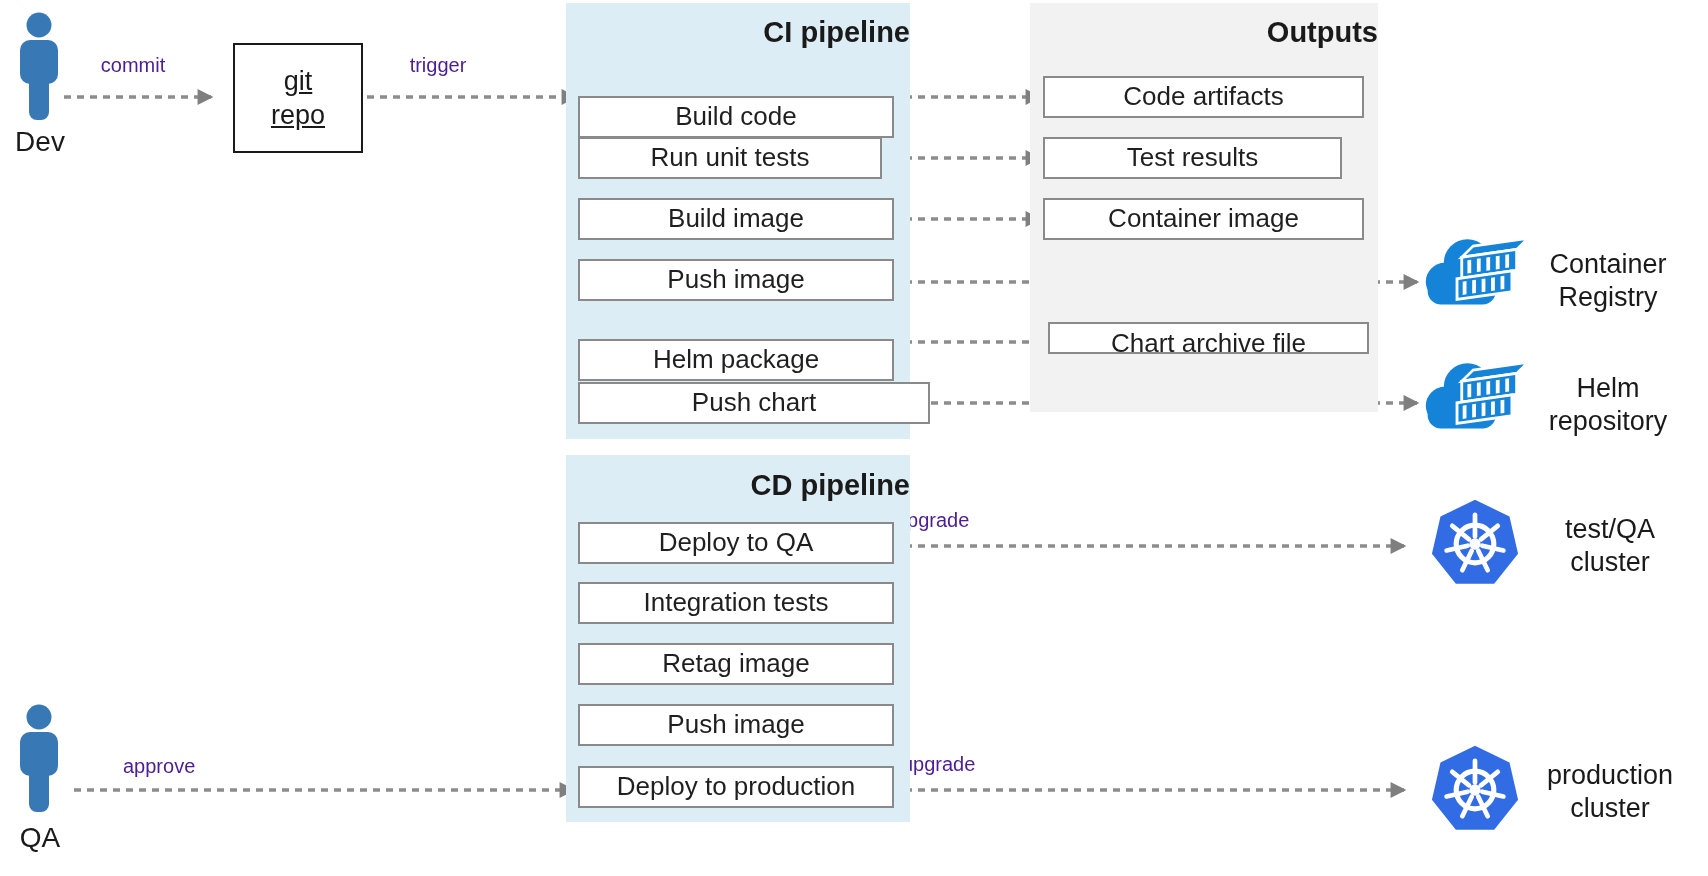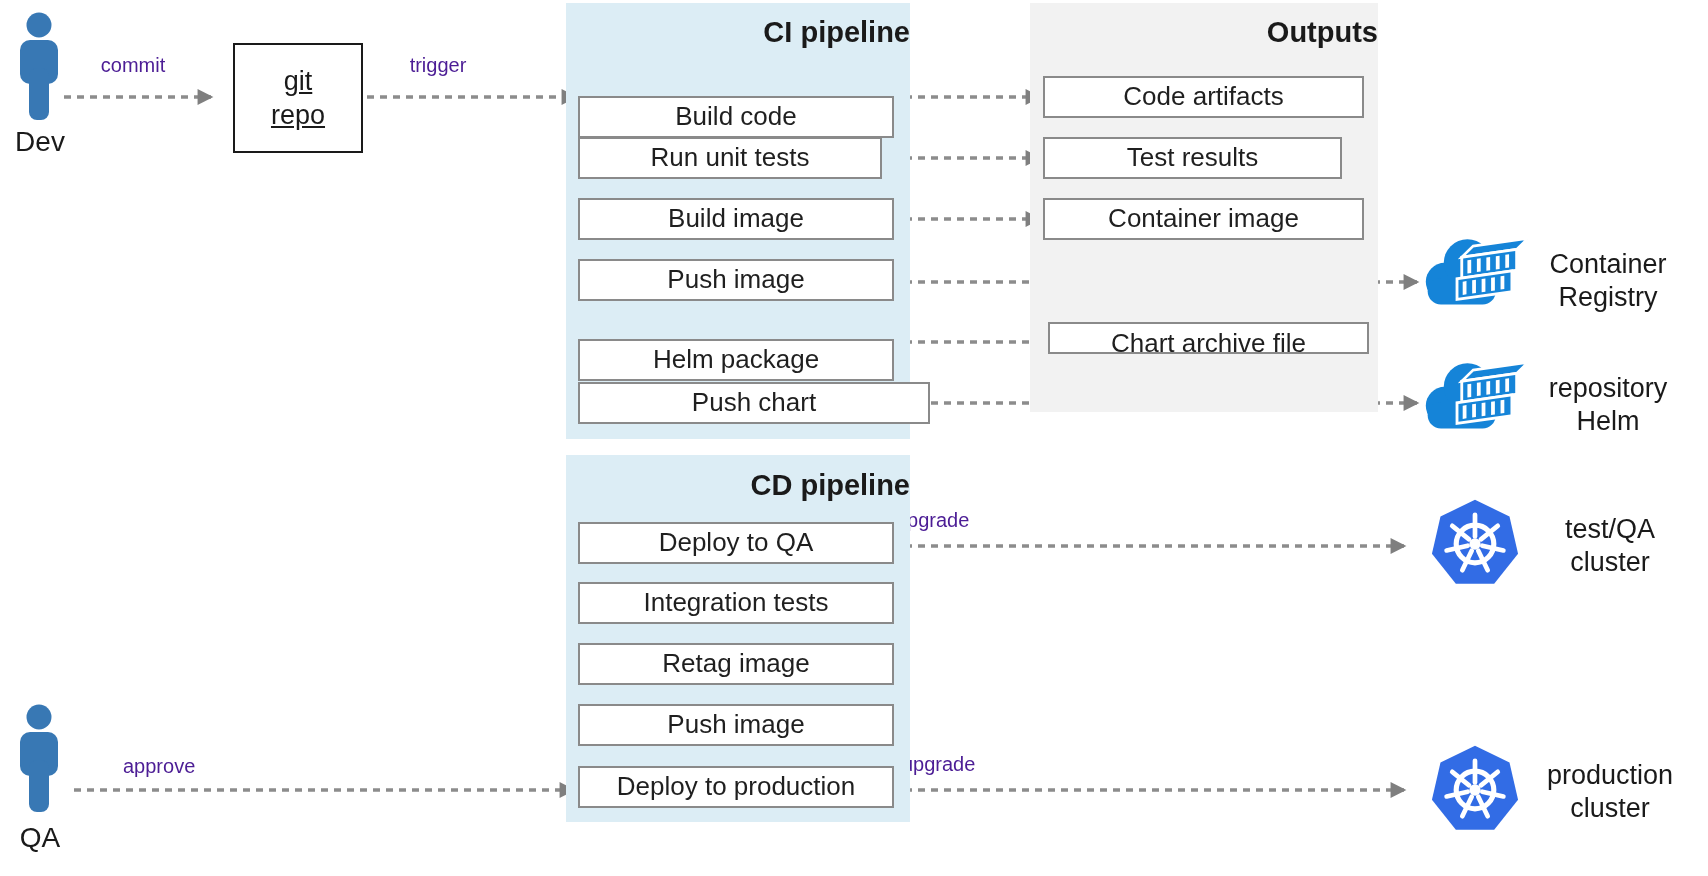--- a/index.html
+++ b/index.html
@@ -157,22 +157,22 @@
       <g fill="#ffffff">
         <rect x="1" y="30" width="4" height="14"></rect>
           <rect x="11" y="30" width="4" height="14"></rect>
         <rect x="21" y="30" width="4" height="14"></rect>
           <rect x="31" y="30" width="4" height="14"></rect>
         <rect x="41" y="30" width="4" height="14"></rect>
       </g>
     </g>
   </svg>
   <div class="side-label" style="left:1513px;top:372px;width:190px;">
+    <div>Helm</div>
     <div>repository</div>
-    <div>Helm</div>
   </div>
 
   <svg class="abs" style="left:1428px;top:497px;" width="94" height="94" viewBox="-50 -50 100 100">
     <polygon points="0,-47 36.7,-29.3 45.8,10.5 20.4,42.4 -20.4,42.4 -45.8,10.5 -36.7,-29.3" fill="#326ce5"></polygon>
     <g stroke="#ffffff" stroke-width="5" stroke-linecap="round" fill="none">
       <line x1="0" y1="-8" x2="0" y2="-31"></line>
       <line x1="6.3" y1="-5" x2="24.2" y2="-19.3"></line>
       <line x1="7.8" y1="1.8" x2="30.2" y2="6.9"></line>
       <line x1="3.5" y1="7.2" x2="13.5" y2="27.9"></line>
       <line x1="-3.5" y1="7.2" x2="-13.5" y2="27.9"></line>

